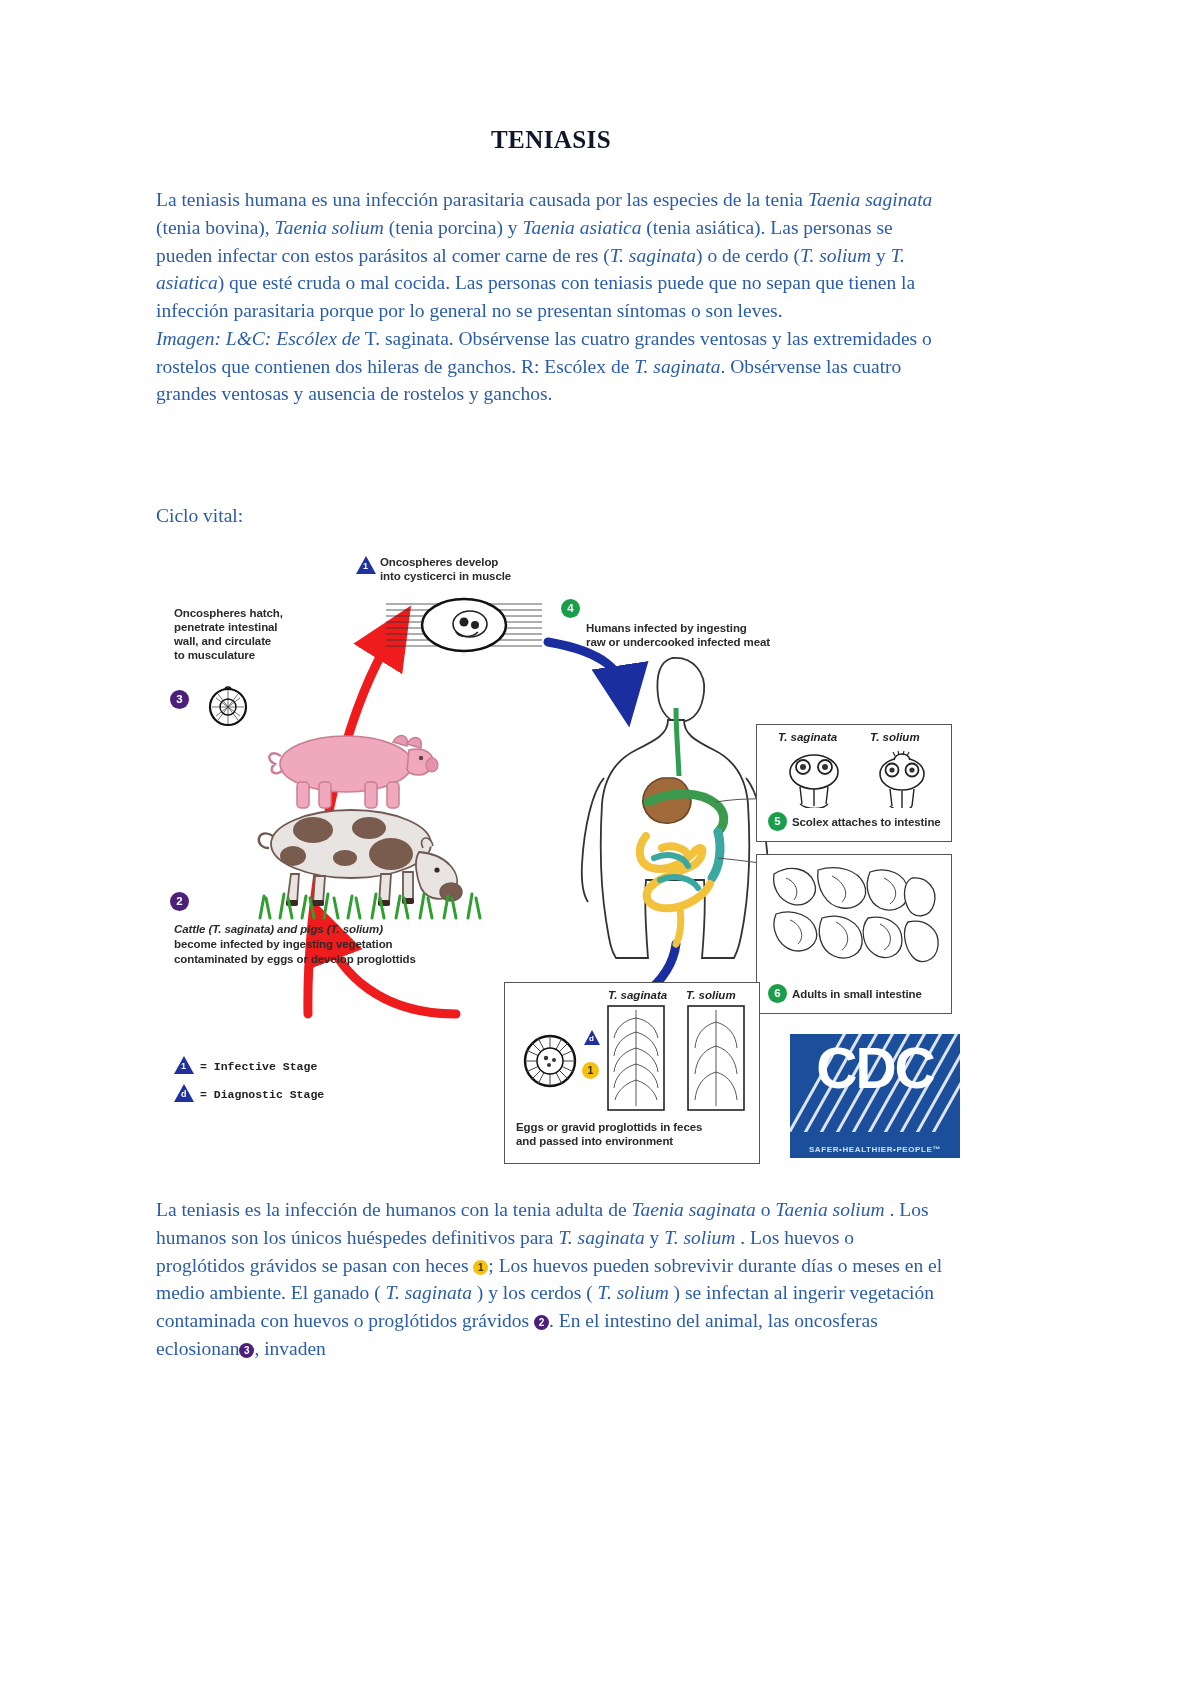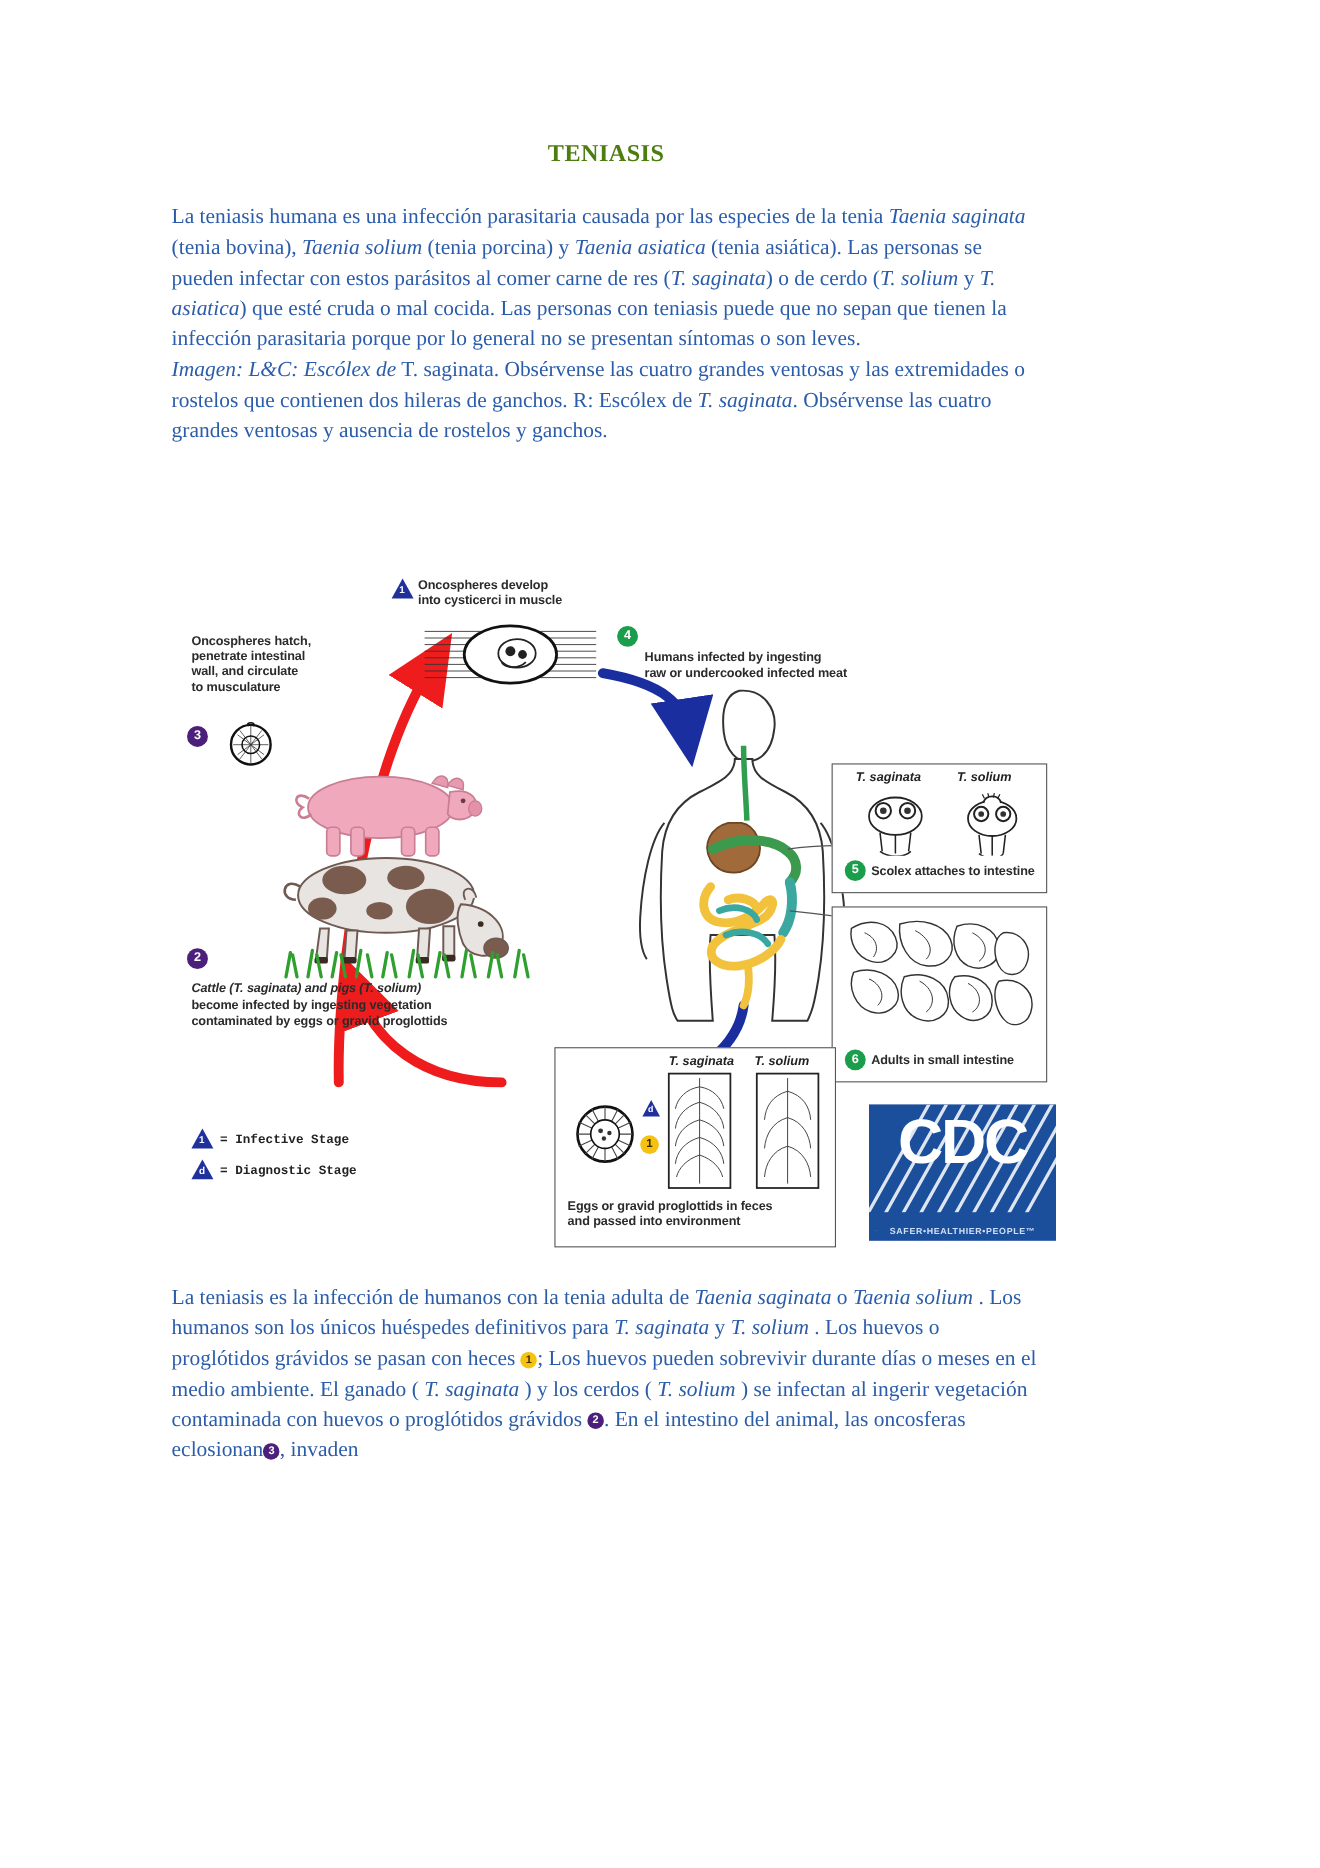--- a/index.html
+++ b/index.html
@@ -24,23 +24,23 @@
   }
   .content {
     position: absolute;
     left: 156px;
     top: 126px;
     width: 790px;
   }
   .doc-title {
     text-align: center;
     font-weight: bold;
-    font-size: 22px;
+    font-size: 25px;
     letter-spacing: 0.4px;
-    color: #4d7c0f;
+    color: #0f172a;
     margin: 0 0 32px 0;
     font-family: "Liberation Serif", "DejaVu Serif", serif;
   }
   p.para {
     margin: 0;
     font-size: 19.5px;
     line-height: 1.425;
     color: #2a5caa;
     text-align: left;
   }
@@ -167,20 +167,21 @@
     <p class="para"><em>Imagen: L&amp;C: Escólex de</em><span> T. saginata. Obsérvense las cuatro grandes ventosas y las extremidades o rostelos que contienen dos hileras de ganchos. R: Escólex de </span><em>T. saginata</em><span>. Obsérvense las cuatro grandes ventosas y ausencia de rostelos y ganchos.</span></p>
 
     <div class="gap-lg"></div>
 
 
     <div class="gap-md"></div>
 
 
     <div class="gap-lg"></div>
 
+    <p class="para">Ciclo vital:</p>
 
     <div class="diagram">
 
       <svg class="abs" style="left:0; top:0;" width="790" height="640">
         <defs>
           <marker id="ahRed" markerWidth="7" markerHeight="7" refX="3" refY="3.2" orient="auto">
             <path d="M0,0 L7,3.2 L0,6.4 z" fill="#ee1c1c"></path>
           </marker>
           <marker id="ahBlue" markerWidth="7" markerHeight="7" refX="3" refY="3.2" orient="auto">
             <path d="M0,0 L7,3.2 L0,6.4 z" fill="#1a2ea0"></path>
@@ -285,21 +286,21 @@
                    M118,32 L122,8 M130,32 L126,12 M142,32 L146,10 M154,32 L150,12
                    M166,32 L170,8 M178,32 L174,12 M190,32 L194,10 M202,32 L198,12
                    M214,32 L218,8 M226,32 L222,12"></path>
         </g>
       </svg>
 
       <div class="badge purple" style="left:14px; top:348px;">2</div>
 
       <div class="dlabel" style="left:18px; top:378px;"><span class="it">Cattle (T. saginata) and pigs (T. solium)</span></div>
       <div class="dlabel" style="left:18px; top:393px;">become infected by ingesting vegetation</div>
-      <div class="dlabel" style="left:18px; top:408px;">contaminated by eggs or gravid proglottids</div>
+      <div class="dlabel" style="left:18px; top:408px;">contaminated by eggs or develop proglottids</div>
 
       <svg class="abs" style="left:420px; top:108px;" width="230" height="310">
 
         <path d="M96,6 C118,4 130,22 128,40 C126,58 118,68 106,70 C94,72 84,60 82,44 C80,26 82,10 96,6 Z" fill="#ffffff" stroke="#333" stroke-width="1.8"></path>
 
         <path d="M92,68 C92,82 80,88 60,98 C40,108 28,126 26,152 C24,186 24,230 30,268 C34,294 36,300 40,306
                  L72,306 C70,280 68,250 70,228
                  L128,228 C130,252 128,282 126,306
                  L158,306 C162,298 164,292 168,268 C174,230 174,186 172,152 C170,126 158,108 138,98
                  C118,88 108,82 108,68 Z" fill="#ffffff" stroke="#333" stroke-width="1.8"></path>

